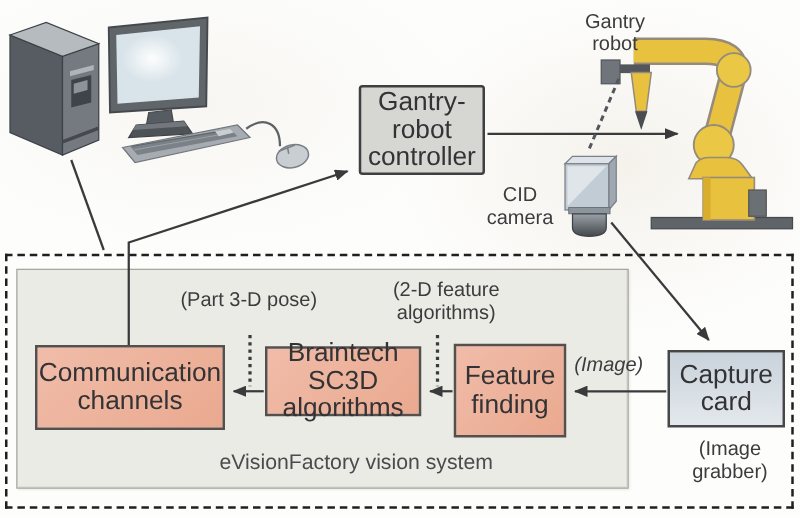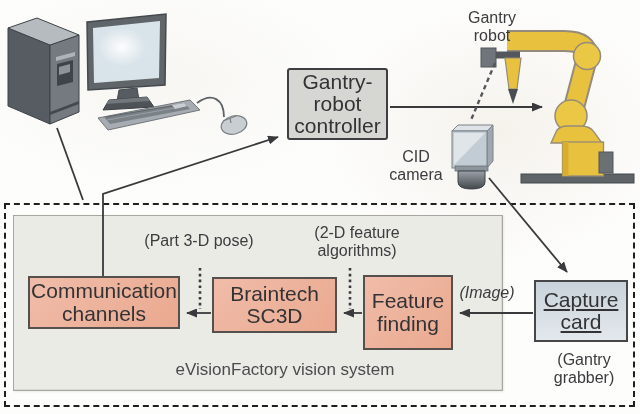--- a/index.html
+++ b/index.html
@@ -25,24 +25,24 @@
   }
   svg{position:absolute;left:0;top:0;pointer-events:none;}
   
   .box{
     position:absolute;display:flex;flex-direction:column;justify-content:center;
     text-align:center;font-size:21px;line-height:1.06;color:#333336;
     border:2px solid #4a4a4c;box-sizing:border-box;
   }
   .pink{background:linear-gradient(135deg,#f0bca9 0%,#eaa98f 100%);border-color:#55504e;}
   #box-controller{left:287px;top:68px;width:101px;height:72px;background:#d6d6d3;border-color:#3f3f41;border-radius:3px;}
-  #box-communication{left:28px;top:276px;width:152px;height:53px;}
+  #box-communication{left:28px;top:276px;width:152px;height:68px;}
   #box-braintech{left:212px;top:277px;width:125px;height:56px;}
   #box-feature{left:363px;top:275px;width:90px;height:75px;}
-  #box-capture{left:534px;top:280px;width:94px;height:62px;background:linear-gradient(180deg,#c9d3db 0%,#e3e8ec 100%);border-color:#47474a;text-decoration:underline;}
+  #box-capture{left:534px;top:280px;width:94px;height:62px;background:linear-gradient(180deg,#c9d3db 0%,#e3e8ec 100%);border-color:#47474a;}
   
   .lbl{position:absolute;text-align:center;font-size:16px;line-height:1.12;color:#3c3c3f;}
   #lbl-gantry-robot{left:442px;top:9px;width:100px;text-align:center;}
   #lbl-cid-camera{left:366px;top:148px;width:100px;}
   #lbl-part-pose{left:99px;top:232px;width:200px;}
   #lbl-feature-pos{left:287px;top:224px;width:140px;}
   #lbl-image{left:454px;top:284px;width:66px;font-style:italic;}
   #lbl-frame-grabber{left:534px;top:351px;width:100px;}
   #caption{left:13px;top:360px;width:488px;font-size:17px;color:#4b4b4e;margin-left:28px;}
 </style>
@@ -150,20 +150,21 @@
   </div>
 
   <div id="box-communication" class="box pink">
     <div>Communication</div>
     <div>channels</div>
   </div>
 
   <div id="box-braintech" class="box pink">
     <div>Braintech</div>
     <div>SC3D</div>
+    <div>algorithms</div>
   </div>
 
   <div id="box-feature" class="box pink">
     <div>Feature</div>
     <div>finding</div>
   </div>
 
   <div id="box-capture" class="box">
     <div>Capture</div>
     <div>card</div>
@@ -182,19 +183,19 @@
   <div id="lbl-part-pose" class="lbl">(Part 3-D pose)</div>
 
   <div id="lbl-feature-pos" class="lbl">
     <div>(2-D feature</div>
     <div>algorithms)</div>
   </div>
 
   <div id="lbl-image" class="lbl">(Image)</div>
 
   <div id="lbl-frame-grabber" class="lbl">
-    <div>(Gantry</div>
+    <div>(Image</div>
     <div>grabber)</div>
   </div>
 
   <div id="caption" class="lbl">eVisionFactory vision system</div>
 
 </div>
 
 </body></html>

